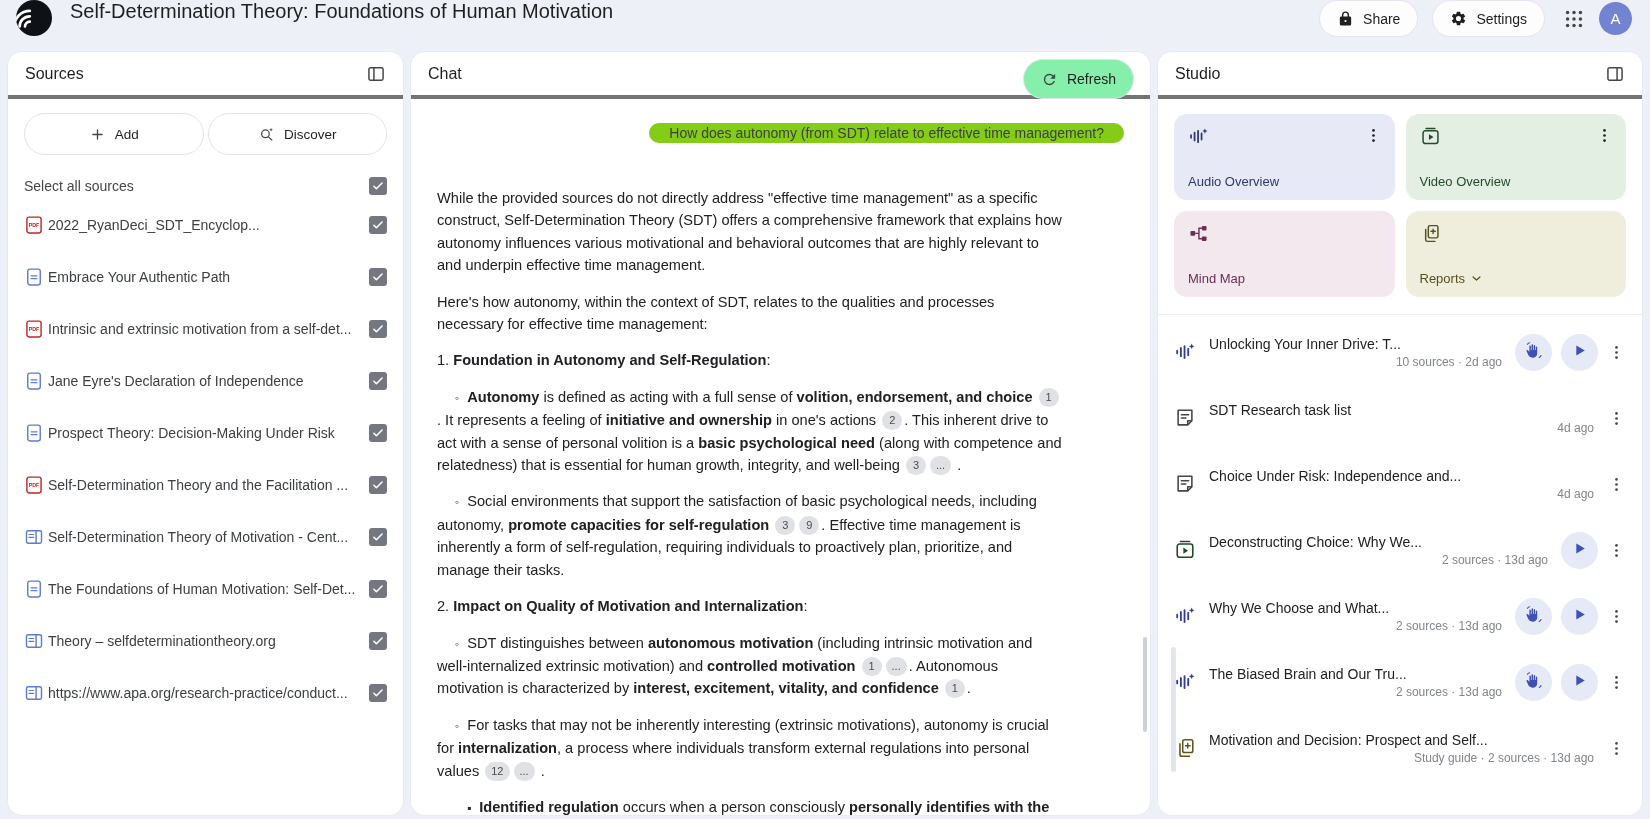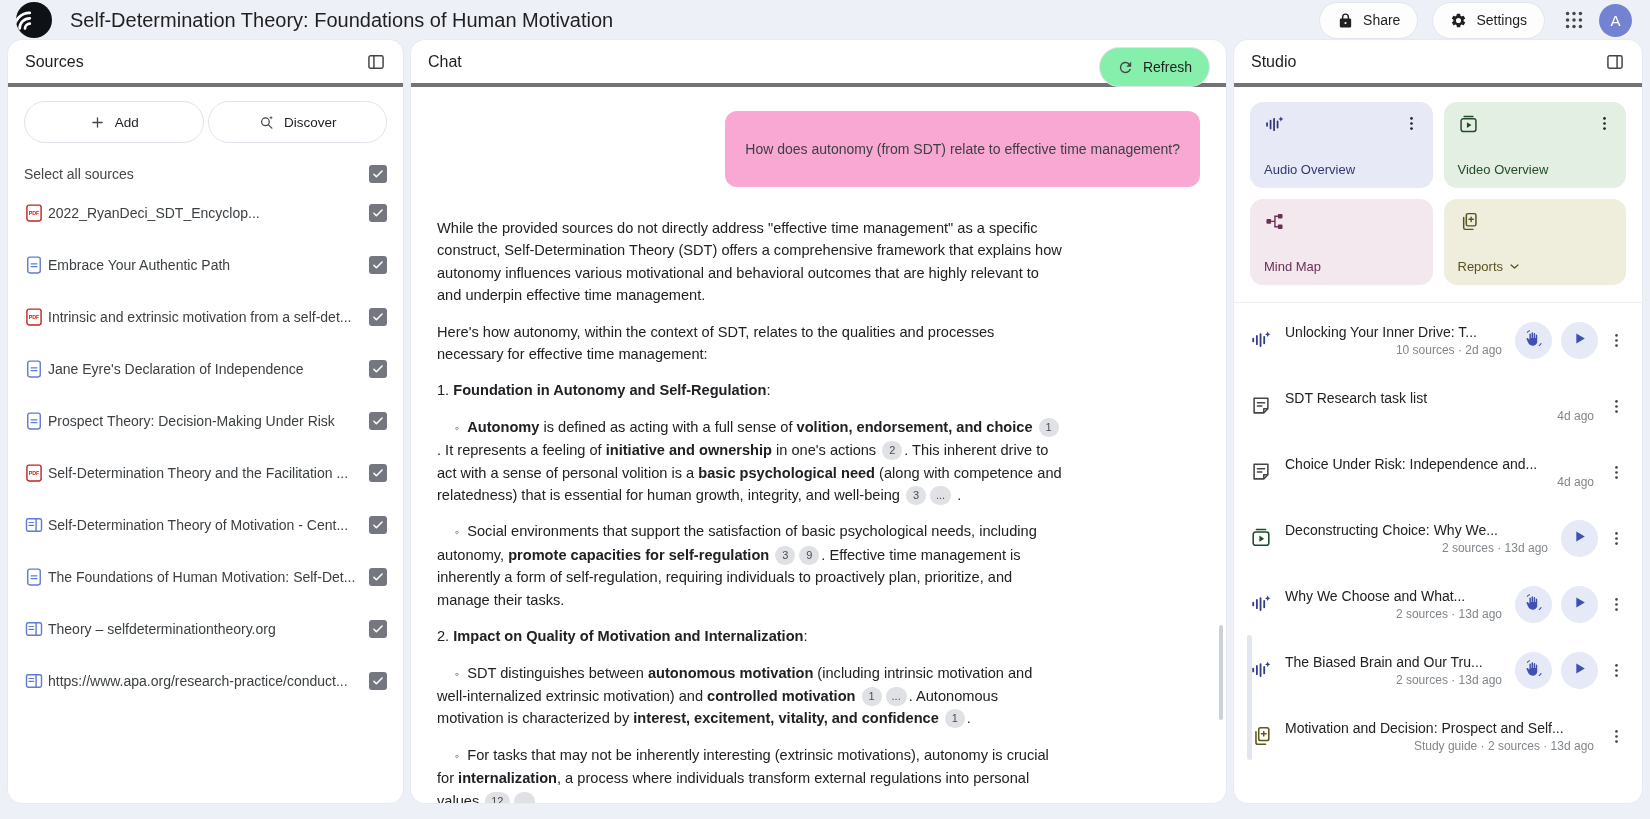--- a/index.html
+++ b/index.html
@@ -1,20 +1,20 @@
 <!DOCTYPE html>
 <html><head>
 <meta charset="utf-8">
 <style>
   * { margin:0; padding:0; box-sizing:border-box; }
   html,body { width:1650px; height:819px; overflow:hidden; }
   body { background:#eef0f8; font-family:"Liberation Sans","DejaVu Sans",sans-serif; color:#202124; }
 
   
-  .app-header { height:40px; display:flex; align-items:center; padding:0 18px 0 12px; }
+  .app-header { height:52px; display:flex; align-items:flex-start; padding:0 18px 0 12px; }
   .logo { width:36px; height:36px; display:inline-flex; margin-left:4px; cursor:pointer; }
   .logo svg { width:36px; height:36px; }
   .nb-title { font-size:20px; font-weight:400; color:#1f1f1f; margin-left:18px; flex:1;
               white-space:nowrap; overflow:hidden; text-overflow:ellipsis; }
   .header-right { display:flex; align-items:center; gap:14px; }
   .pill-btn { display:inline-flex; align-items:center; gap:9px; height:37px; padding:0 17px;
               background:#fdfdfe; border:1px solid #e3e5ee; border-radius:19px; font-size:14px;
               color:#1f1f1f; cursor:pointer; font-family:inherit; }
   .pill-btn .ic { width:17px; height:17px; display:inline-flex; color:#1f1f1f; }
   .ic svg { width:100%; height:100%; }
@@ -51,37 +51,37 @@
   .src-title { flex:1; font-size:14px; color:#3c4043; white-space:nowrap; overflow:hidden; text-overflow:ellipsis; }
 
   
   .chat { flex:1; }
   .refresh-btn { position:absolute; top:7px; right:16px; height:40px; padding:0 17px;
                  background:#86efac; border:1px solid #e0e3ea; border-radius:21px; display:inline-flex;
                  align-items:center; gap:9px; font-size:14px; color:#1f1f1f; cursor:pointer;
                  font-family:inherit; z-index:2; }
   .refresh-btn .ic { width:17px; height:17px; color:#444746; }
   .chat-scroll { padding:12px 26px 0; }
-  .q-bubble { margin:12px 0 30px auto; width:fit-content; max-width:520px; background:#f9a8d4;
-              border-radius:12px; padding:30px 20px; font-size:14px; color:#3c4043; }
+  .q-bubble { margin:12px 0 44px auto; width:fit-content; max-width:520px; background:#84cc16;
+              border-radius:12px; padding:2px 20px; font-size:14px; color:#3c4043; }
   .resp { max-width:627px; font-size:14.6px; line-height:22.4px; color:#202124; }
   .resp p { margin:0 0 14px; }
   .resp .h { margin:2px 0 14px; }
   .resp .li1 { text-indent:18px; }
   .resp .li2 { text-indent:30px; }
   .resp .b { font-weight:700; }
   .marker { margin-right:8px; font-size:12px; }
   .chip { display:inline-block; min-width:20px; height:19px; line-height:19px; padding:0 6px;
           background:#dfe1e5; border-radius:10px; font-size:11px; color:#494c50; text-align:center;
           text-indent:0; cursor:pointer; margin:0 2px; vertical-align:1px; }
   .chat-thumb { position:absolute; right:3px; top:585px; width:4px; height:95px;
                 background:#ccd0d8; border-radius:2px; }
 
   
-  .studio { width:408px; flex:none; }
+  .studio { width:484px; flex:none; }
   .cards { display:grid; grid-template-columns:1fr 1fr; gap:11px; padding:15px 16px; }
   .card { height:86px; border-radius:13px; padding:12px 12px 11px 14px; display:flex;
           flex-direction:column; justify-content:space-between; cursor:pointer; }
   .card-top { display:flex; justify-content:space-between; align-items:flex-start; }
   .card-ic { width:21px; height:21px; display:inline-flex; }
   .card-menu { width:19px; height:19px; display:inline-flex; color:#202124; cursor:pointer; }
   .card-label { font-size:13px; font-weight:500; display:flex; align-items:center; gap:4px; }
   .chev { width:15px; height:15px; display:inline-flex; }
   .studio-divider { height:1px; background:#eceef2; margin:2px 0 4px; }
   .st-row { display:flex; align-items:center; gap:13px; padding:0 16px; height:66px; cursor:pointer; }

